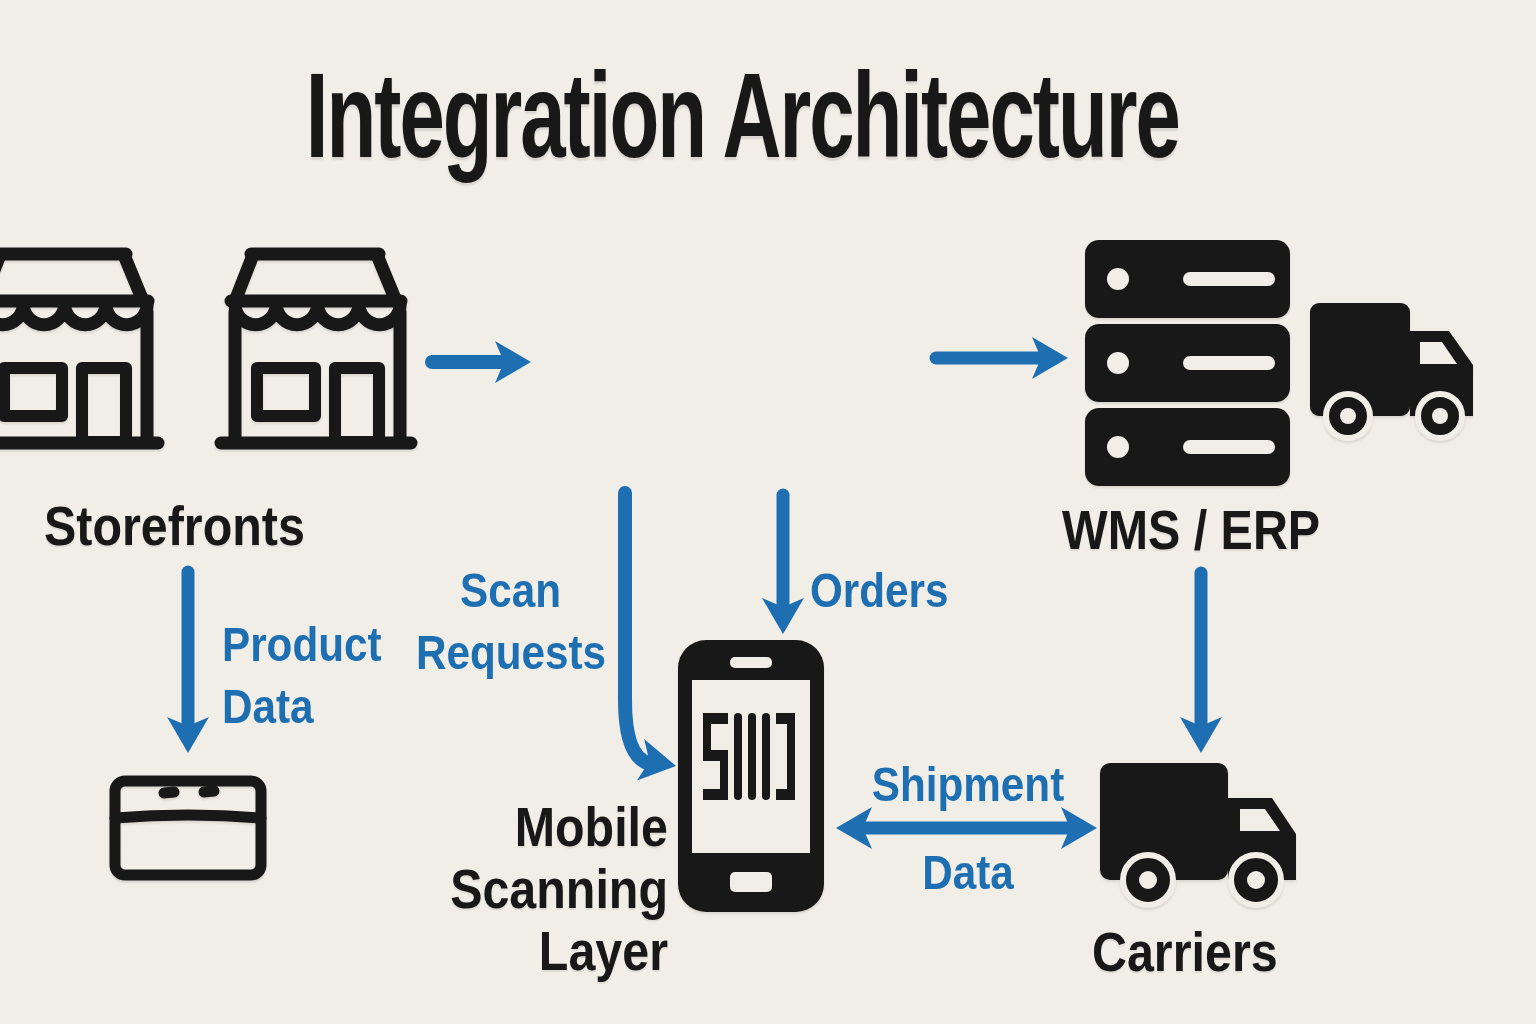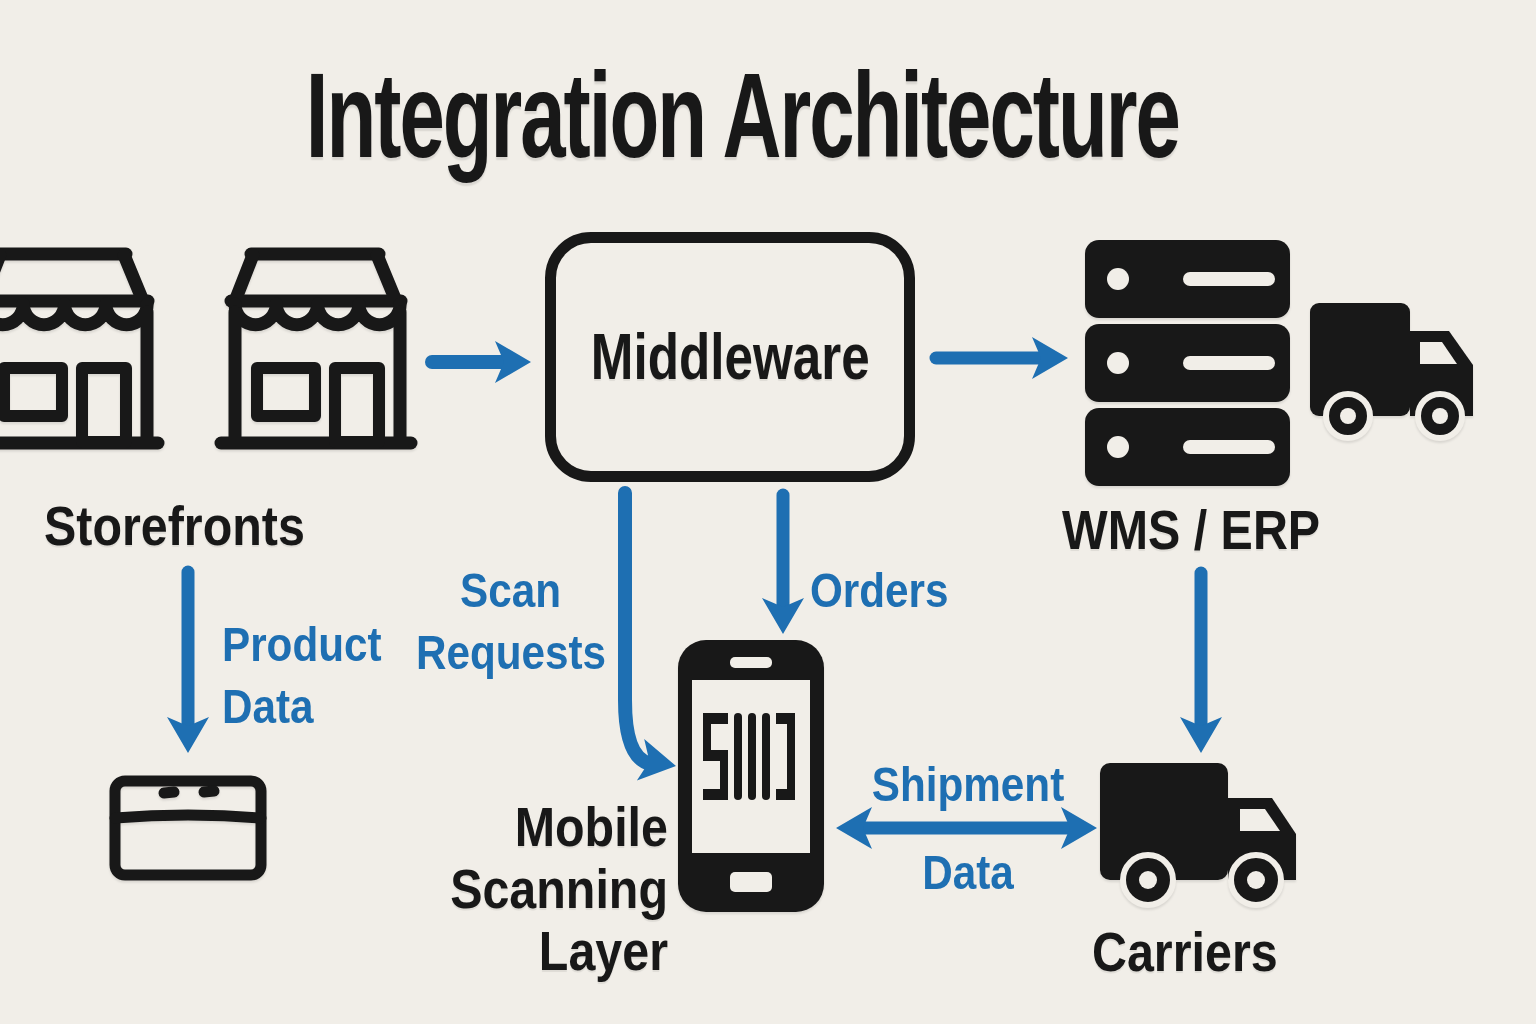--- a/index.html
+++ b/index.html
@@ -86,23 +86,20 @@
       <path d="M22,72 V200"></path>
       <path d="M187,72 V200"></path>
       <path d="M8,203 H198"></path>
       <rect x="44" y="128" width="58" height="48" stroke-width="12"></rect>
       <rect x="122" y="128" width="44" height="74" stroke-width="12"></rect>
     </g>
   </svg>
 
   <div class="lbl" style="left:44px;top:494px;">Storefronts</div>
 
-  <div class="mw-box">
-    <div class="mw-text">Middleware</div>
-  </div>
 
   <svg class="abs icon" style="left:1085px;top:240px;" width="205" height="248" viewBox="0 0 205 248">
     <g>
       <rect class="ink-fill" x="0" y="0" width="205" height="78" rx="14"></rect>
       <rect class="ink-fill" x="0" y="84" width="205" height="78" rx="14"></rect>
       <rect class="ink-fill" x="0" y="168" width="205" height="78" rx="14"></rect>
       <circle class="bg-fill" cx="33" cy="39" r="11"></circle>
       <circle class="bg-fill" cx="33" cy="123" r="11"></circle>
       <circle class="bg-fill" cx="33" cy="207" r="11"></circle>
       <rect class="bg-fill" x="98" y="32" width="92" height="14" rx="7"></rect>

